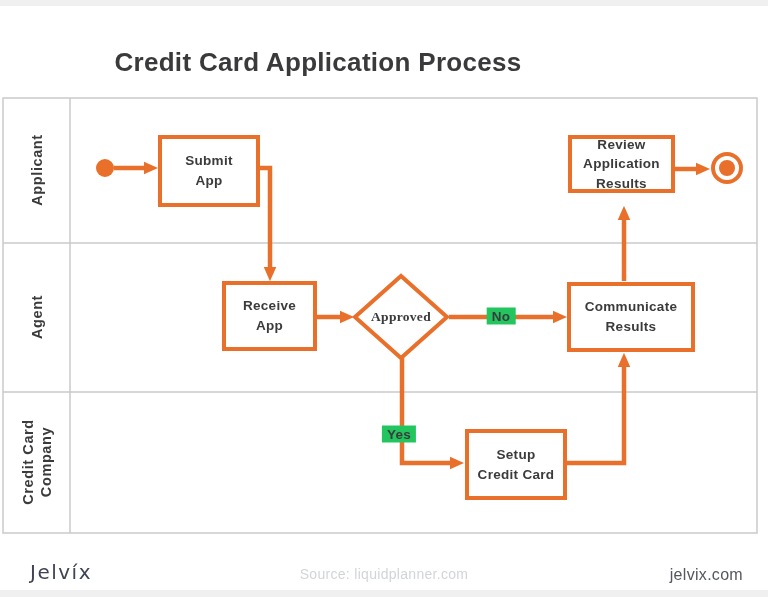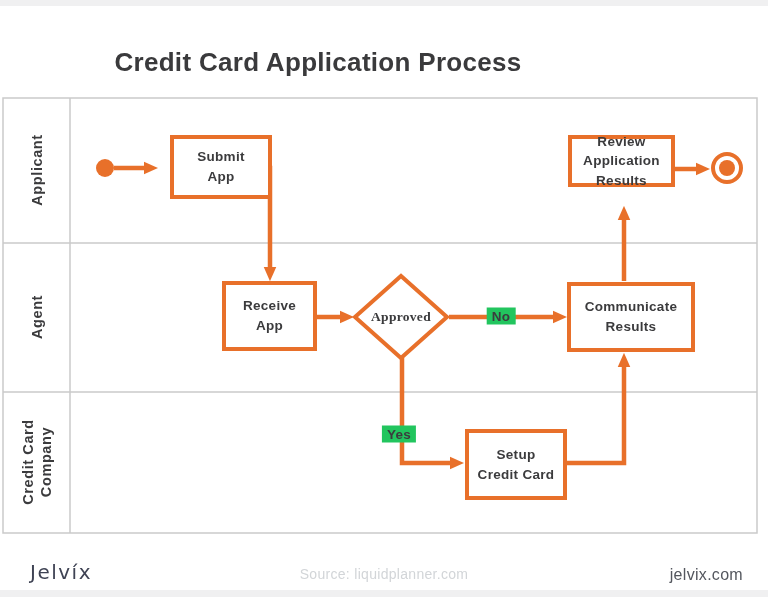--- a/index.html
+++ b/index.html
@@ -89,29 +89,29 @@
     <circle cx="727" cy="168" r="14" fill="#ffffff" stroke="#E8702A" stroke-width="4"></circle>
     <circle cx="727" cy="168" r="8" fill="#E8702A"></circle>
   </g>
 </svg>
 
 <div class="lane-label" style="left:37px;top:170px">Applicant</div>
 <div class="lane-label" style="left:37px;top:317px">Agent</div>
 <div class="lane-label" style="left:37px;top:462px">Credit Card
 Company</div>
 
-<div class="node" style="left:170px;top:135px;width:102px;height:64px">Submit
+<div class="node" style="left:158px;top:135px;width:102px;height:72px">Submit
 App</div>
 <div class="node" style="left:222px;top:281px;width:95px;height:70px">Receive
 App</div>
 <div class="node" style="left:567px;top:282px;width:128px;height:70px">Communicate
 Results</div>
 <div class="node" style="left:465px;top:429px;width:102px;height:71px">Setup
 Credit Card</div>
-<div class="node" style="left:568px;top:135px;width:107px;height:52px">Review
+<div class="node" style="left:568px;top:135px;width:107px;height:58px">Review
 Application
 Results</div>
 
 <div class="decision-label" style="left:401px;top:317px">Approved</div>
 <div class="edge-label" style="left:501px;top:316px">No</div>
 <div class="edge-label" style="left:399px;top:434px">Yes</div>
 
 <div class="footer-logo">Jelvíx</div>
 <div class="footer-source">Source: liquidplanner.com</div>
 <div class="footer-site">jelvix.com</div>

